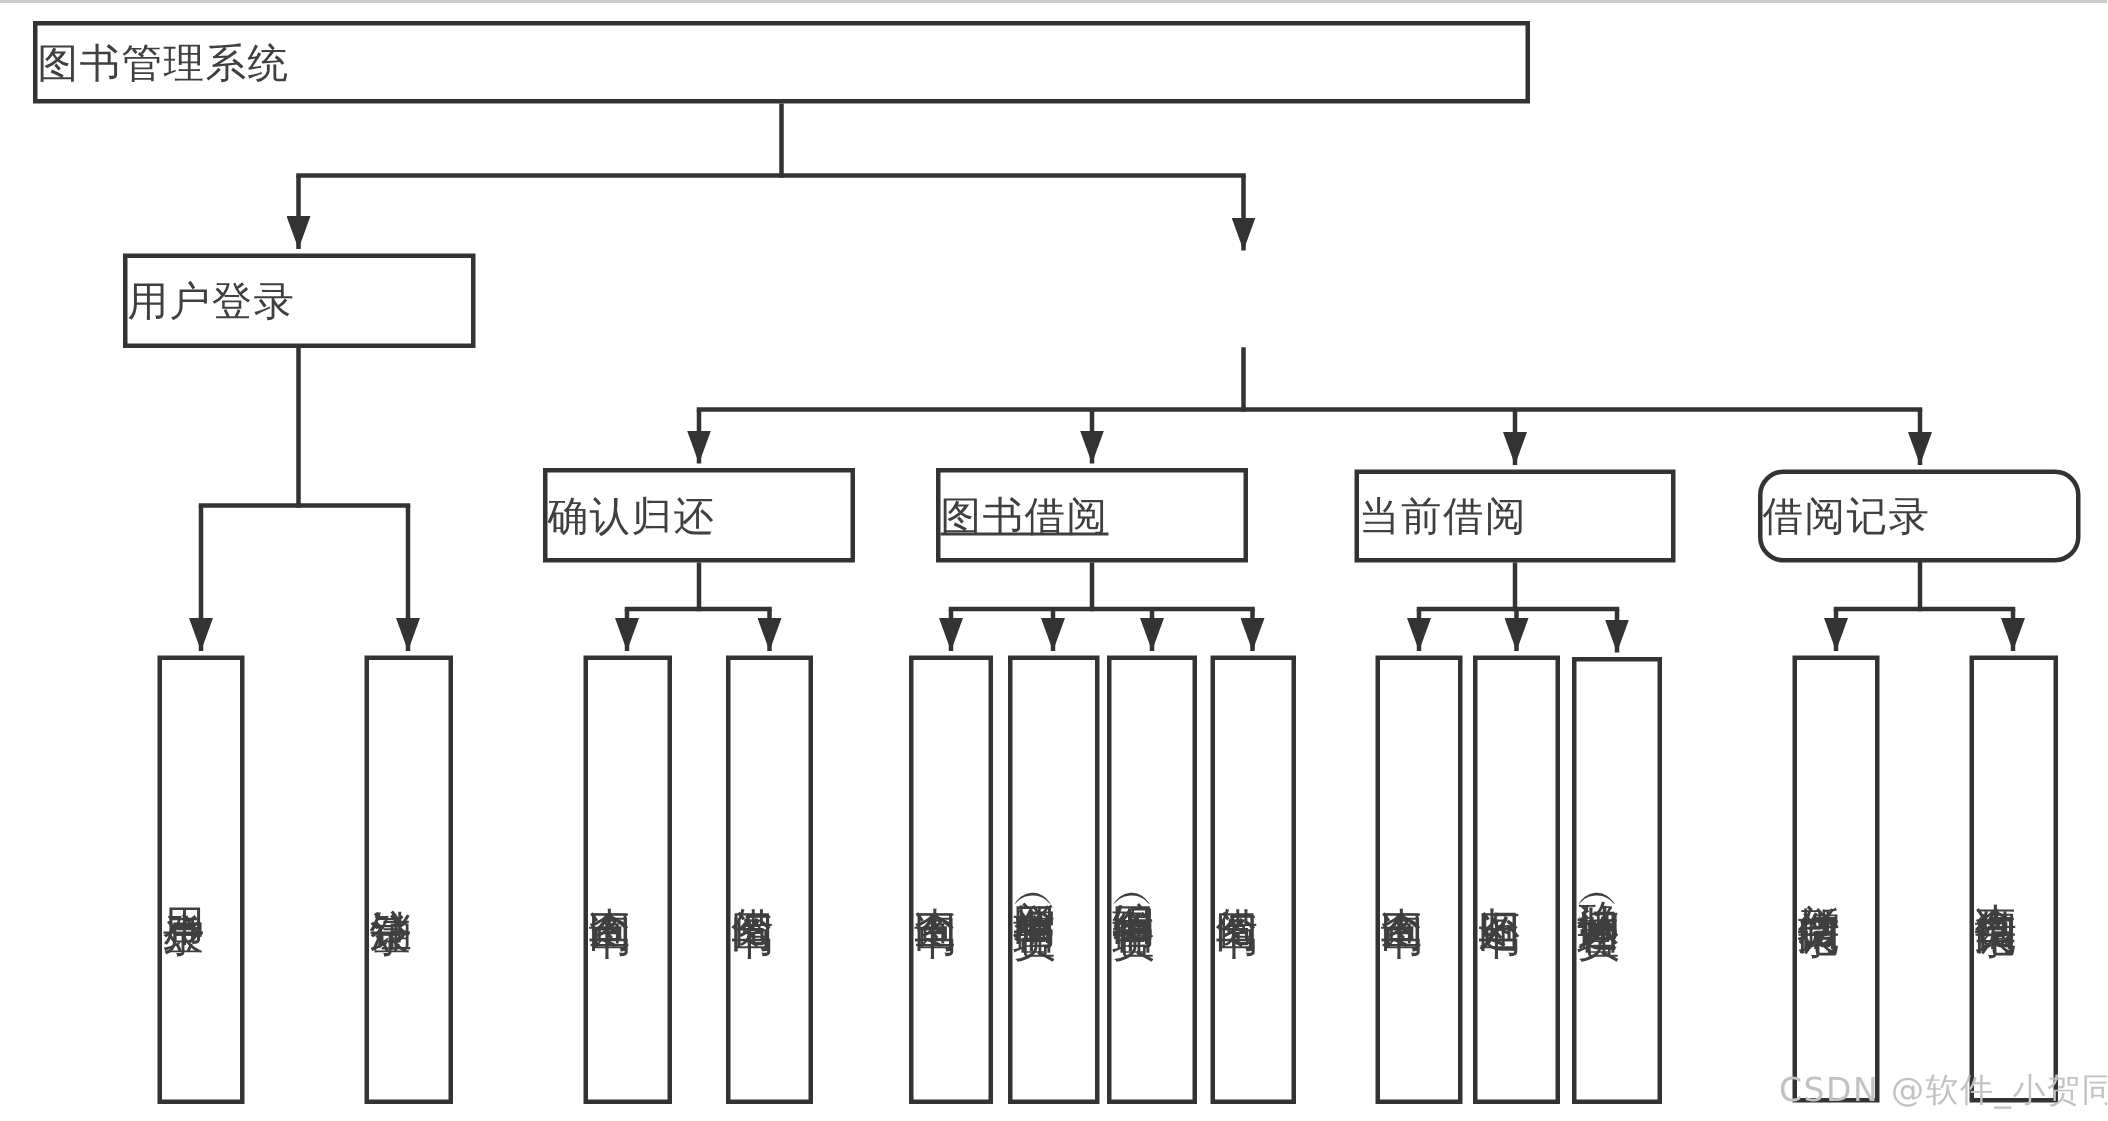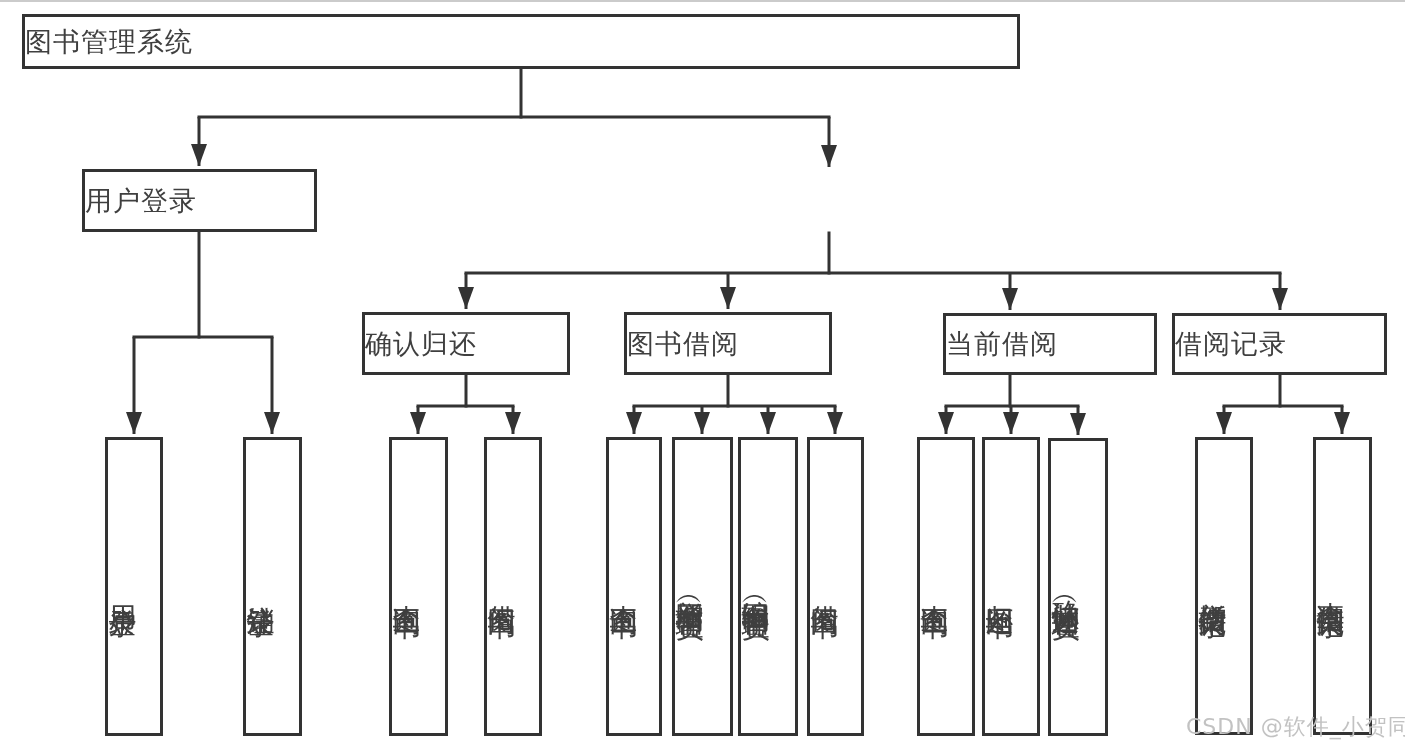--- a/index.html
+++ b/index.html
@@ -129,27 +129,27 @@
     <span>图书管理系统</span>
   </div>
 
   <div class="node hnode" style="left:82px; top:169px; width:235px; height:63px;">
     <span>用户登录</span>
   </div>
 
   <div class="node hnode" style="left:362px; top:312px; width:208px; height:63px;">
     <span>确认归还</span>
   </div>
-  <div class="node hnode" style="left:624px; top:312px; width:208px; height:63px;">
+  <div class="node hnode" style="left:624px; top:312px; width:208px; height:63px;text-decoration:underline;">
     <span>图书借阅</span>
   </div>
-  <div class="node hnode" style="left:903px; top:313px; width:214px; height:62px;margin-left:40px;">
+  <div class="node hnode" style="left:903px; top:313px; width:214px; height:62px;">
     <span>当前借阅</span>
   </div>
-  <div class="node hnode" style="left:1172px; top:313px; width:215px; height:62px;">
+  <div class="node hnode" style="left:1172px; top:313px; width:215px; height:62px;border-radius:17px;">
     <span>借阅记录</span>
   </div>
 
   <div class="node leaf" style="left:105px; top:437px; width:58px; height:299px;">
     <span class="vtext">用户登录</span>
   </div>
   <div class="node leaf" style="left:243px; top:437px; width:59px; height:299px;">
     <span class="vtext">注销登录</span>
   </div>
 

